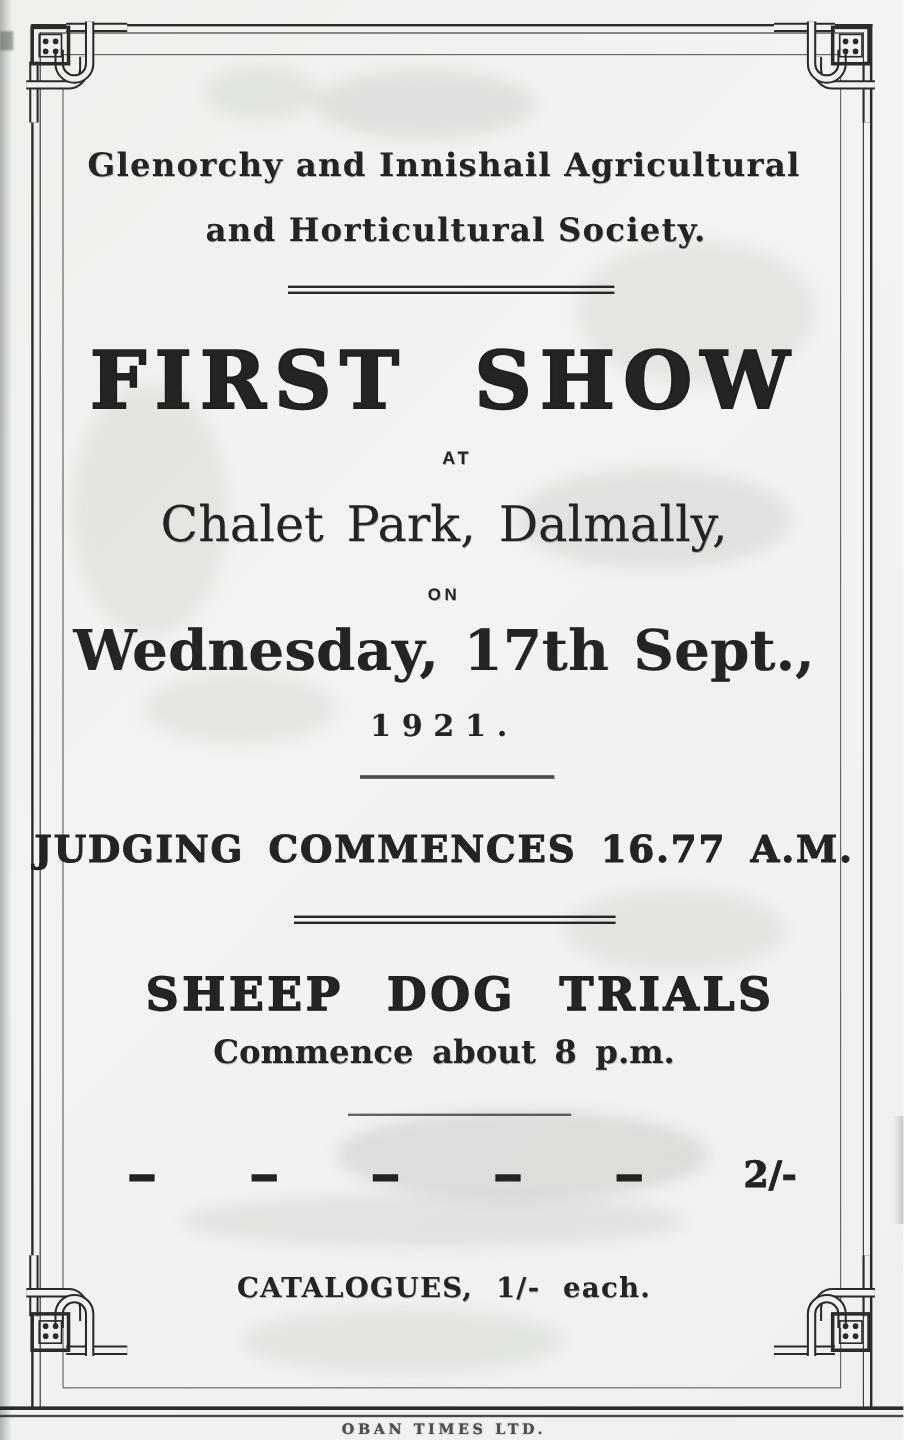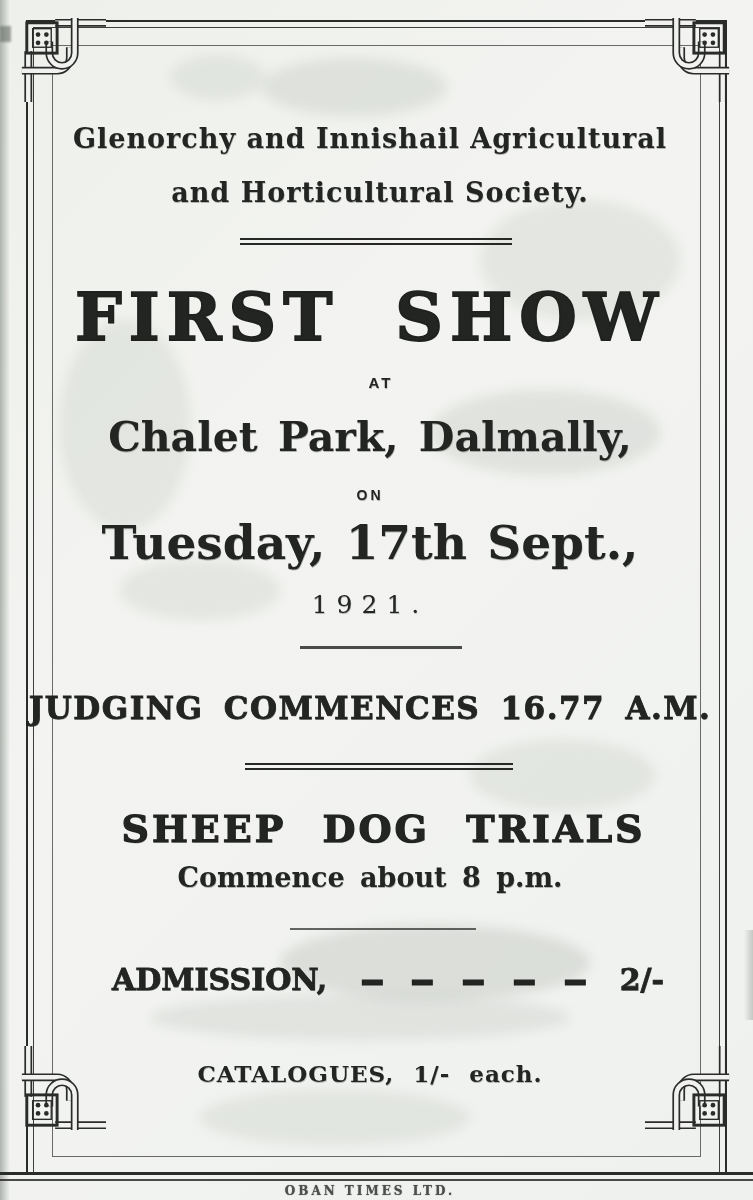--- a/index.html
+++ b/index.html
@@ -37,24 +37,24 @@
   .rule-4{top:928px;left:290px;width:186px;height:2.4px;background:#2a2c2a;opacity:.72;}
 
   
   .society{font-size:27px;font-weight:bold;letter-spacing:1px;}
   .society-1{top:123px;}
   .society-2{top:177px;padding-left:20px;}
   .show-title{top:278px;font-size:66px;font-weight:bold;letter-spacing:7px;word-spacing:26px;
     -webkit-text-stroke:1.8px #1f211f;}
   .tiny-cap{font-family:"Liberation Sans","DejaVu Sans",sans-serif;font-weight:bold;font-size:15px;letter-spacing:3px;}
   .at-label{top:374px;padding-left:22px;}
-  .venue{top:413px;font-size:41px;font-weight:bold;word-spacing:6px;}
+  .venue{top:413px;font-size:41px;font-weight:normal;word-spacing:6px;}
   .on-label{top:487px;font-size:14px;}
   .date-line{top:515px;font-size:47px;font-weight:bold;word-spacing:4px;}
-  .year-line{top:590px;font-size:25px;font-weight:normal;letter-spacing:9px;}
+  .year-line{top:590px;font-size:25px;font-weight:bold;letter-spacing:9px;}
   .judging{top:690px;font-size:31px;font-weight:bold;letter-spacing:1.5px;word-spacing:8px;
     -webkit-text-stroke:0.8px #1f211f;}
   .trials{top:806px;font-size:38px;font-weight:bold;letter-spacing:3px;word-spacing:20px;padding-left:27px;
     -webkit-text-stroke:1.2px #1f211f;}
   .commence{top:862px;font-size:27px;font-weight:bold;word-spacing:6px;}
   .admission-row{top:962px;left:112px;width:552px;display:flex;align-items:center;
     justify-content:space-between;font-size:30px;font-weight:bold;-webkit-text-stroke:0.8px #1f211f;}
   .dash{display:inline-block;transform:scaleX(2.1) scaleY(1.25);font-weight:bold;}
   .catalogues{top:1060px;font-size:23px;font-weight:bold;letter-spacing:1px;word-spacing:10px;}
   .imprint{top:1184px;font-size:12px;font-weight:bold;letter-spacing:3px;color:#4c4f4c;
@@ -167,36 +167,35 @@
 <div class="abs ctr ink society society-1">Glenorchy and Innishail Agricultural</div>
 <div class="abs ctr ink society society-2">and Horticultural Society.</div>
 
 <div class="abs rule-double rule-1"></div>
 
 <div class="abs ctr ink show-title">FIRST SHOW</div>
 
 <div class="abs ctr ink tiny-cap at-label">AT</div>
 <div class="abs ctr ink venue">Chalet Park, Dalmally,</div>
 <div class="abs ctr ink tiny-cap on-label">ON</div>
-<div class="abs ctr ink date-line">Tuesday, 17th Sept.,</div>
+<div class="abs ctr ink date-line">Wednesday, 17th Sept.,</div>
 <div class="abs ctr ink year-line">1921.</div>
 
 <div class="abs rule-2"></div>
 
 <div class="abs ctr ink judging">JUDGING COMMENCES 16.77 A.M.</div>
 
 <div class="abs rule-double rule-3"></div>
 
 <div class="abs ctr ink trials">SHEEP DOG TRIALS</div>
 <div class="abs ctr ink commence">Commence about 8 p.m.</div>
 
 <div class="abs rule-4"></div>
 
 <div class="abs ink admission-row">
-  <span>ADMISSION,</span>
   <span class="dash">-</span>
   <span class="dash">-</span>
   <span class="dash">-</span>
   <span class="dash">-</span>
   <span class="dash">-</span>
   <span>2/-</span>
 </div>
 
 <div class="abs ctr ink catalogues">CATALOGUES, 1/- each.</div>
 

